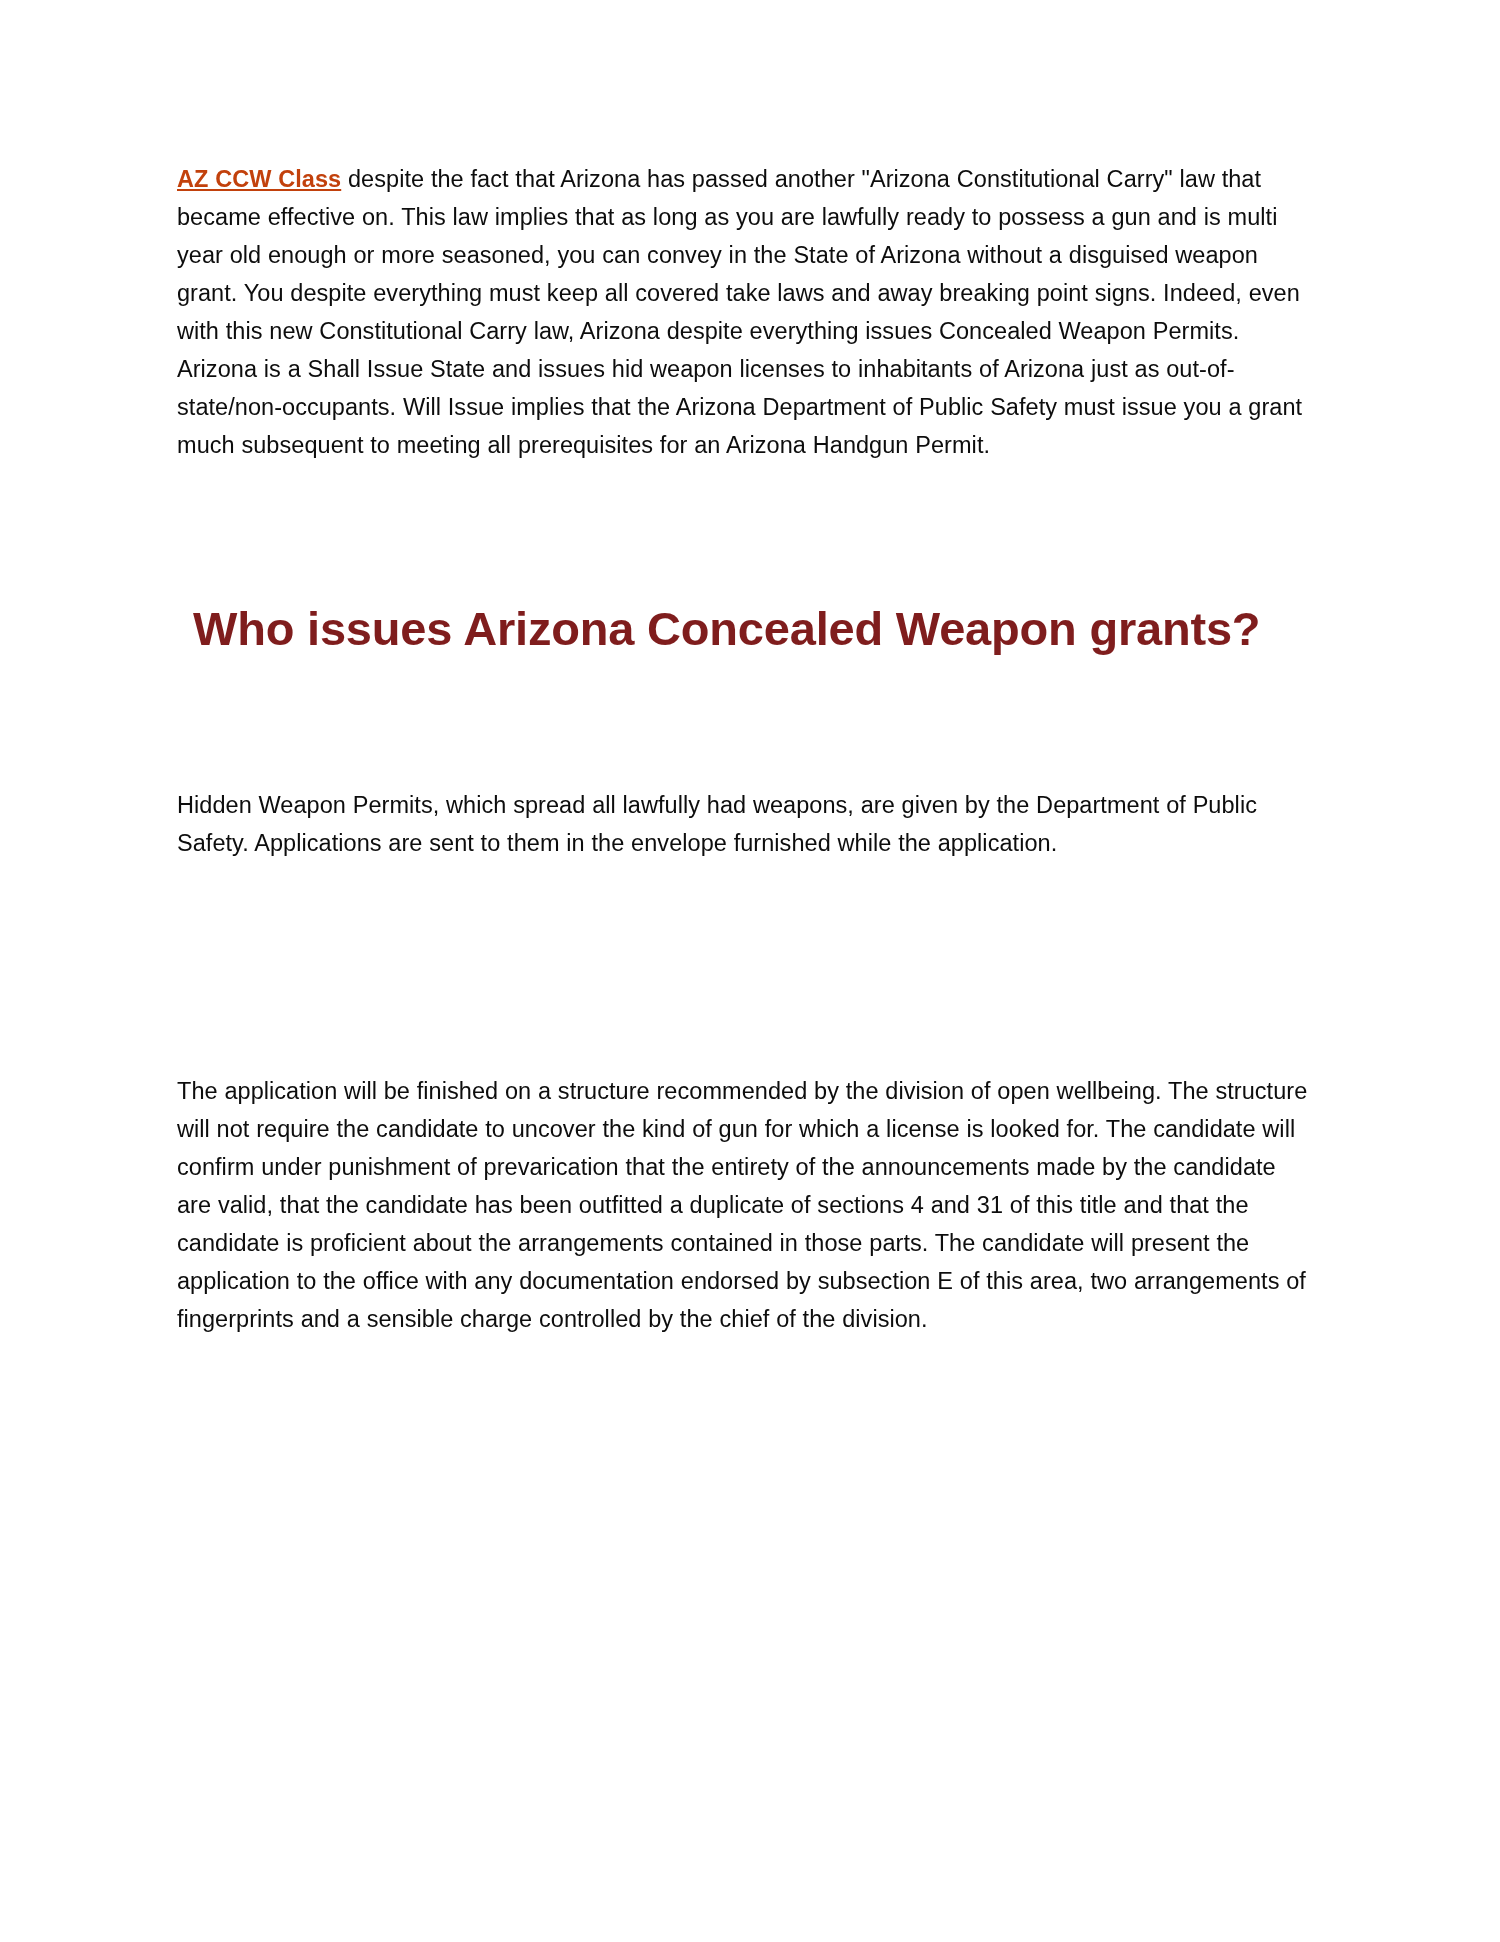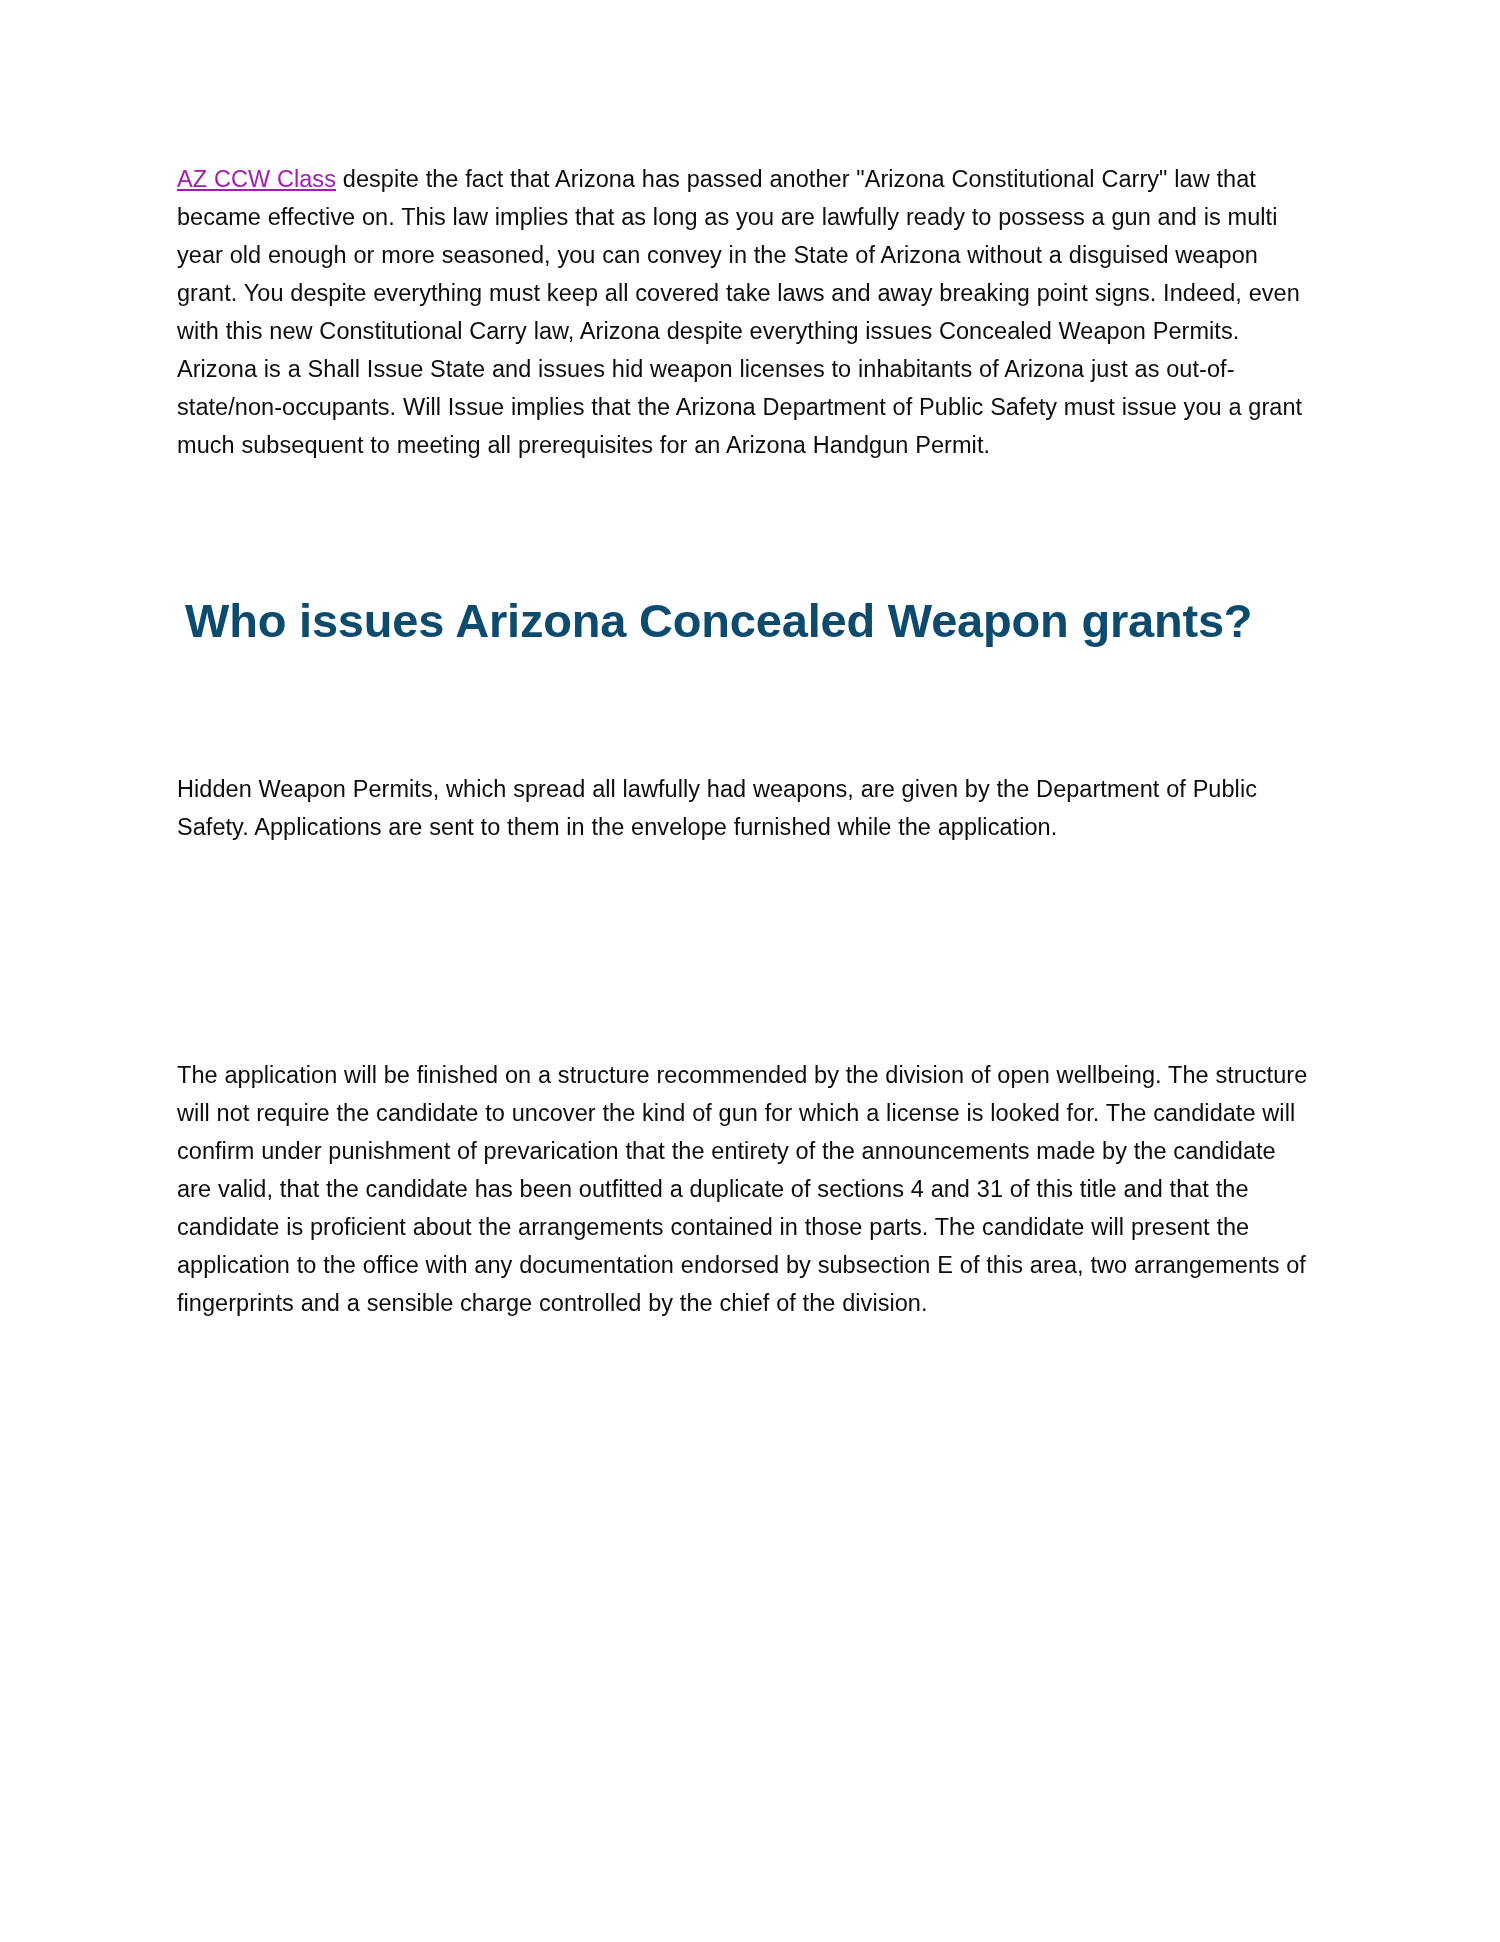--- a/index.html
+++ b/index.html
@@ -28,30 +28,30 @@
   p.body-text {
     margin: 0;
     font-size: 23.5px;
     line-height: 38px;
     color: #0d0d0d;
     text-align: left;
     letter-spacing: 0.05px;
     word-spacing: 0.2px;
   }
   h2.section-heading {
-    margin: 8px;
+    margin: 16px;
     font-size: 47px;
     line-height: 82px;
     font-weight: bold;
-    color: #0c4a6e;
+    color: #7f1d1d;
     letter-spacing: -0.2px;
   }
   a.inline-link {
-    color: #a21caf;
-    font-weight: normal;
+    color: #c2410c;
+    font-weight: bold;
     text-decoration: underline;
     text-underline-offset: 2px;
   }
   .gap-after-p1 { height: 108px; }
   .gap-after-h1 { height: 100px; }
   .gap-after-p2 { height: 110px; }
   .gap-after-h2 { height: 100px; }
   .link-wrap { white-space: nowrap; }
 </style>
 </head>

